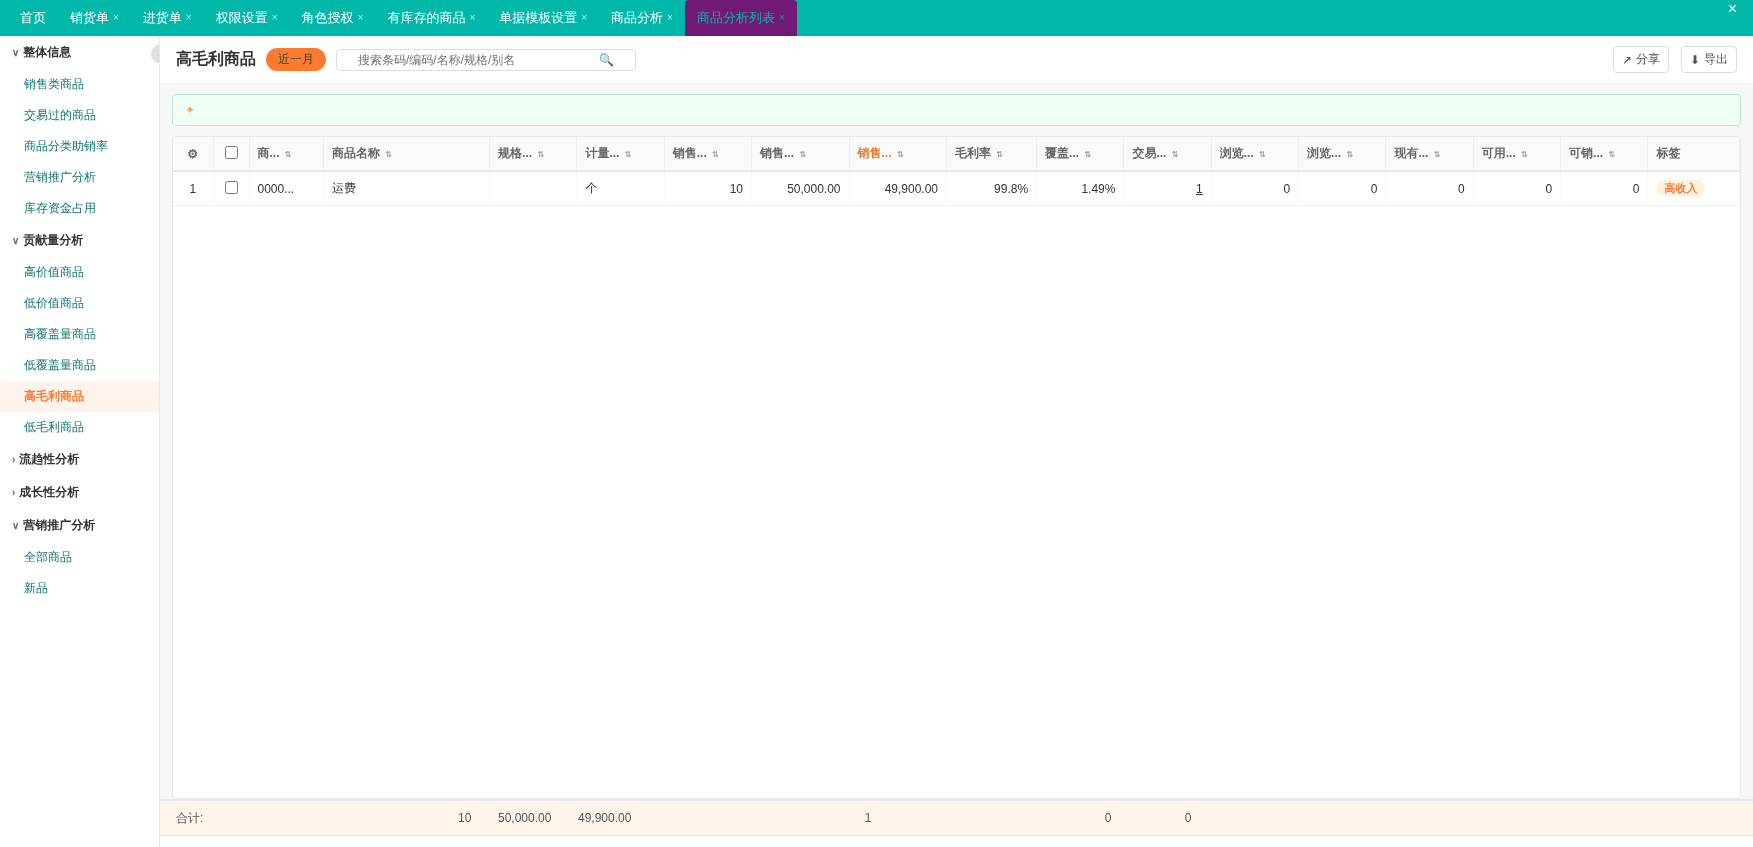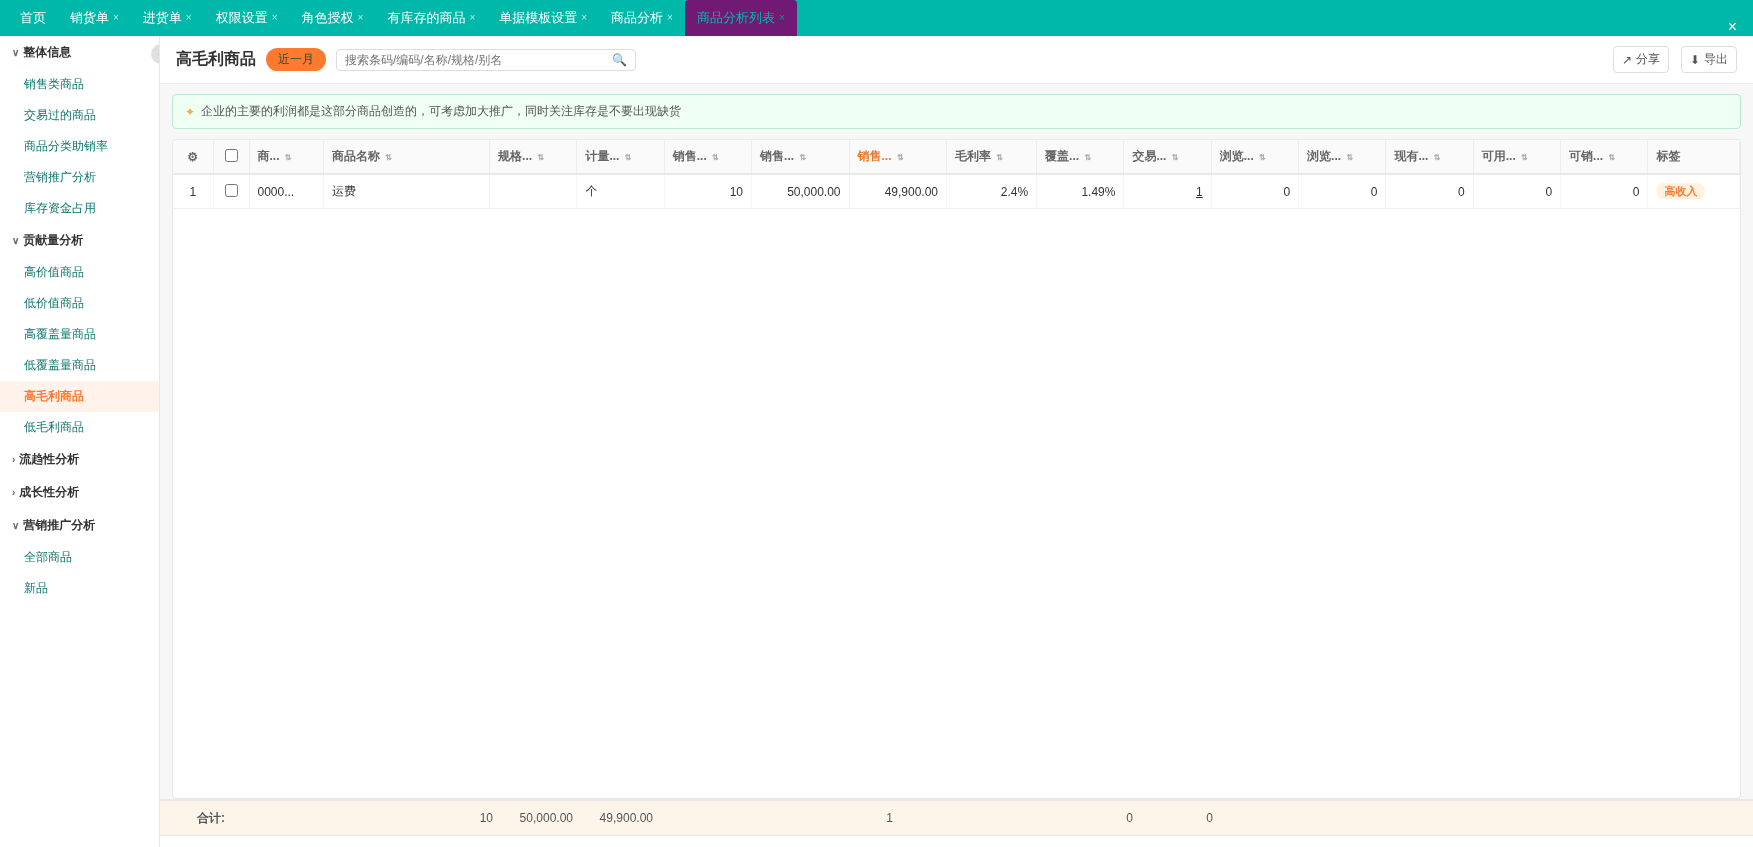--- a/index.html
+++ b/index.html
@@ -2,21 +2,21 @@
 <html><head>
   <meta charset="utf-8">
   <style>
     * { margin: 0; padding: 0; box-sizing: border-box; }
     body { font-family: "Microsoft YaHei", Arial, sans-serif; font-size: 12px; background: #f5f5f5; color: #333; width: 1753px; height: 847px; overflow: hidden; }
 
     
     .top-nav {
       background: #00b8a9;
       display: flex;
-      align-items: flex-end;
+      align-items: flex-start;
       height: 36px;
       padding: 0 8px;
       color: #fff;
       position: relative;
     }
     .top-nav .nav-item {
       padding: 0 12px;
       height: 36px;
       line-height: 36px;
       cursor: pointer;
@@ -129,21 +129,21 @@
       border-radius: 12px;
       padding: 3px 12px;
       cursor: pointer;
       font-size: 12px;
     }
     .search-box {
       display: flex;
       align-items: center;
       border: 1px solid #ddd;
       border-radius: 4px;
-      padding: 3px 8px;
+      padding: 3px 21px;
       flex: 1;
       max-width: 300px;
       background: #fff;
       gap: 28px;
     }
     .search-box input {
       border: none;
       outline: none;
       font-size: 12px;
       flex: 1;
@@ -250,21 +250,21 @@
       background: #fdf5ea;
       border-top: 2px solid #e8e8e8;
       padding: 8px 16px;
       display: flex;
       align-items: center;
       gap: 8px;
       font-size: 12px;
       color: #555;
       min-height: 36px;
     }
-    .footer-label { font-weight: bold; margin-right: 8px; margin-left: 21px; }
+    .footer-label { font-weight: normal; margin-right: 8px; }
     .footer-values {
       display: flex;
       flex: 1;
       gap: 0;
     }
     .footer-cell {
       min-width: 80px;
       text-align: right;
       padding: 0 8px;
     }
@@ -410,21 +410,20 @@
         </button>
         <button class="action-btn">
           <span>⬇</span>
           <span>导出</span>
         </button>
       </div>
     </div>
 
     <div class="info-banner">
       <span class="info-icon">✦</span>
-      <span>企业的主要的利润都是这部分商品创造的，可考虑加大推广，同时关注库存是不要出现缺货</span>
     </div>
 
     <div class="table-container">
       <table>
         <thead>
           <tr>
             <th style="width:40px; text-align:center;">
               <span>⚙</span>
             </th>
             <th style="width:36px; text-align:center;">
@@ -501,21 +500,21 @@
             <td class="center-col">
               <input type="checkbox" style="">
             </td>
             <td>0000...</td>
             <td>运费</td>
             <td></td>
             <td>个</td>
             <td class="num-col">10</td>
             <td class="num-col">50,000.00</td>
             <td class="num-col">49,900.00</td>
-            <td class="num-col">2.4%</td>
+            <td class="num-col">99.8%</td>
             <td class="num-col">1.49%</td>
             <td class="num-col">
               <span class="link-underline">1</span>
             </td>
             <td class="num-col">0</td>
             <td class="num-col">0</td>
             <td class="num-col">0</td>
             <td class="num-col">0</td>
             <td class="num-col">0</td>
             <td>

